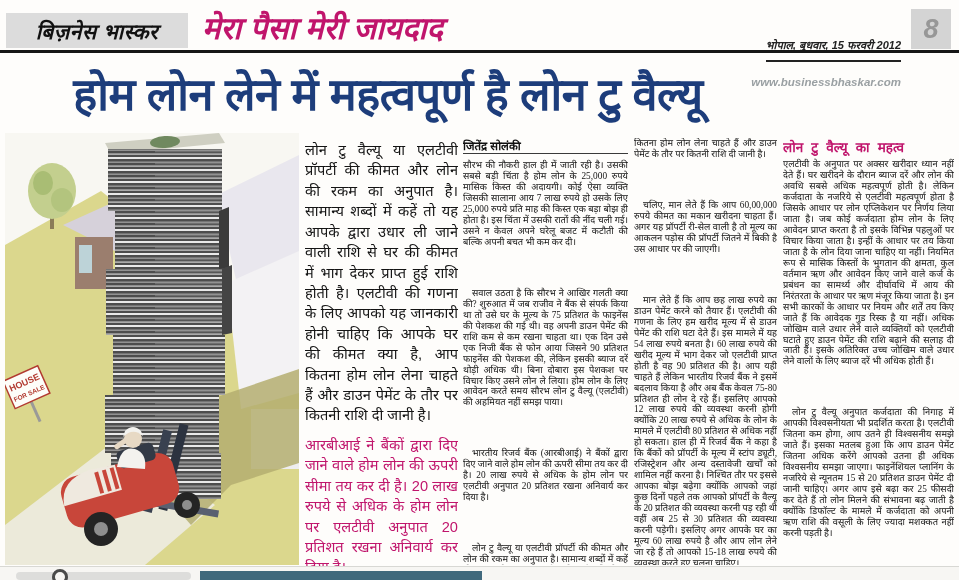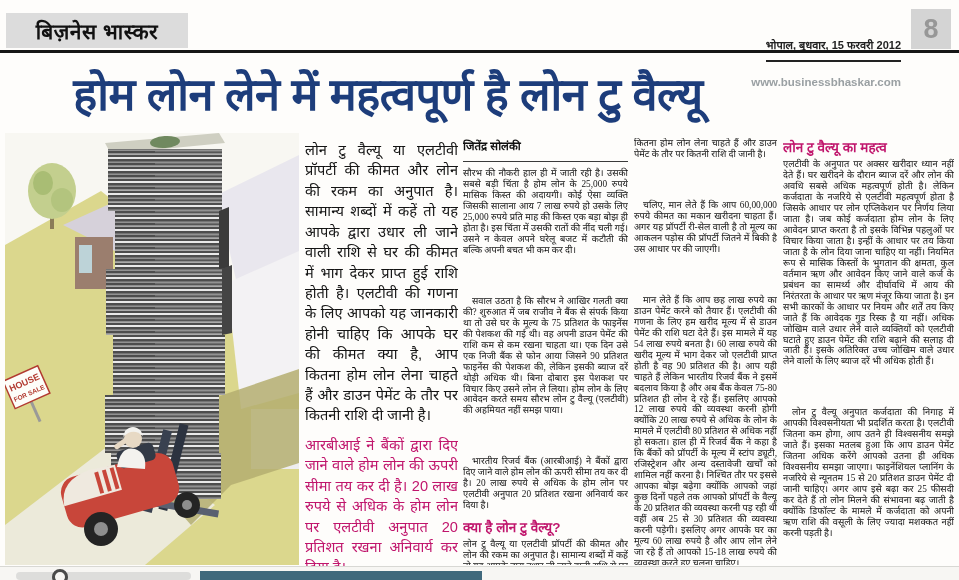--- a/index.html
+++ b/index.html
@@ -1,21 +1,21 @@
 <!DOCTYPE html>
 <html><head>
 <meta charset="utf-8">
 <style>
   * { margin:0; padding:0; box-sizing:border-box; }
   html,body { width:959px; height:580px; }
   body { font-family:"Liberation Sans","DejaVu Sans",sans-serif; background:#e9e9e9; }
   .page { position:relative; width:959px; height:580px; background:#fefdfb; overflow:hidden; }
 
   
-  .header { position:absolute; top:0; left:0; width:959px; height:53px; background:#fefdfb; }
+  .header { position:absolute; top:0; left:0; width:959px; height:53px; background:#fefdfb;font-style:italic; }
   .header-rule { position:absolute; top:50px; left:0; width:959px; height:3px; background:#161616; }
   .masthead { position:absolute; left:6px; top:13px; width:182px; height:35px; background:#dcdcdc;
               display:flex; align-items:center; justify-content:center;
               font-size:21px; font-weight:bold; color:#111; letter-spacing:.5px; }
   .section-title { position:absolute; left:202px; top:6px; font-size:31px; font-weight:600; color:#c0156c; white-space:nowrap; }
   .header-right { position:absolute; right:58px; top:13px; text-align:right; }
   .dateline { font-size:11px; font-weight:bold; color:#222; border-bottom:2px solid #222; padding-bottom:8px; display:inline-block;margin-top:24px; }
   .website { font-size:11.5px; font-weight:bold; color:#9aa0a3; margin-top:14px; }
   .page-num-box { position:absolute; right:8px; top:9px; width:40px; height:40px; background:#d4d4d4;
                   display:flex; align-items:center; justify-content:center;
@@ -32,40 +32,41 @@
   .body-text p + p { text-indent:9px;margin-top:40px; }
 
   .figure { position:absolute; left:5px; top:133px; width:294px; height:432px; overflow:hidden; }
 
   .lead-col { left:305px; width:153px; top:140px; }
   .lead-col p { font-size:14.6px; line-height:1.4; text-align:justify; font-weight:500; }
   .lead-p2 { color:#c0156c; margin-top:9px; }
 
   .colA { left:463px; width:165px; }
   .byline { font-size:11.5px; font-weight:bold; color:#111; border-bottom:1.5px solid #3a3a3a;
-            padding-bottom:8px; margin-bottom:6px; }
-  .subhead { font-size:13.5px; font-weight:bold; color:#c0156c; margin:7px 0 3px 0; }
+            padding-bottom:0; margin-bottom:6px; }
+  .subhead { font-size:13.5px; font-weight:bold; color:#c0156c; margin:7px 0 3px 0;font-family:Liberation Mono, monospace; }
 
   .colB { left:634px; width:143px; }
   .colC { left:783px; width:171px; }
 
   
   .bottom-strip { position:absolute; top:566px; left:0; width:959px; height:14px; background:#f7f6f3; border-top:1px solid #d8d8d4; overflow:hidden; }
   .strip-bar-light { position:absolute; left:16px; top:5px; width:175px; height:8px; background:#dddddb; border-radius:4px; }
   .strip-circle { position:absolute; left:52px; top:2px; width:16px; height:16px; border-radius:50%;
                   background:#f7f6f3; border:3px solid #4a4a4a; }
   .strip-bar-teal { position:absolute; left:200px; top:4px; width:282px; height:10px; background:#40697c; }
 </style>
 </head>
 <body>
 
 <div class="page">
 
   <div class="header">
     <div class="masthead">बिज़नेस भास्कर</div>
+    <div class="section-title">मेरा पैसा मेरी जायदाद</div>
     <div class="header-right">
       <div class="dateline">भोपाल, बुधवार, 15 फरवरी 2012</div>
       <div class="website">www.businessbhaskar.com</div>
     </div>
     <div class="page-num-box">8</div>
     <div class="header-rule"></div>
   </div>
 
   <div class="headline">होम लोन लेने में महत्वपूर्ण है लोन टु वैल्यू</div>
 
@@ -157,21 +158,20 @@
   <div class="col lead-col">
     <p>लोन टु वैल्यू या एलटीवी प्रॉपर्टी की कीमत और लोन की रकम का अनुपात है। सामान्य शब्दों में कहें तो यह आपके द्वारा उधार ली जाने वाली राशि से घर की कीमत में भाग देकर प्राप्त हुई राशि होती है। एलटीवी की गणना के लिए आपको यह जानकारी होनी चाहिए कि आपके घर की कीमत क्या है, आप कितना होम लोन लेना चाहते हैं और डाउन पेमेंट के तौर पर कितनी राशि दी जानी है।</p>
     <p class="lead-p2">आरबीआई ने बैंकों द्वारा दिए जाने वाले होम लोन की ऊपरी सीमा तय कर दी है। 20 लाख रुपये से अधिक के होम लोन पर एलटीवी अनुपात 20 प्रतिशत रखना अनिवार्य कर दिया है।</p>
   </div>
 
   <div class="col colA body-text">
     <div class="byline">जितेंद्र सोलंकी</div>
     <p>सौरभ की नौकरी हाल ही में जाती रही है। उसकी सबसे बड़ी चिंता है होम लोन के 25,000 रुपये मासिक किस्त की अदायगी। कोई ऐसा व्यक्ति जिसकी सालाना आय 7 लाख रुपये हो उसके लिए 25,000 रुपये प्रति माह की किस्त एक बड़ा बोझ ही होता है। इस चिंता में उसकी रातों की नींद चली गई। उसने न केवल अपने घरेलू बजट में कटौती की बल्कि अपनी बचत भी कम कर दी।</p>
     <p>सवाल उठता है कि सौरभ ने आखिर गलती क्या की? शुरुआत में जब राजीव ने बैंक से संपर्क किया था तो उसे घर के मूल्य के 75 प्रतिशत के फाइनेंस की पेशकश की गई थी। वह अपनी डाउन पेमेंट की राशि कम से कम रखना चाहता था। एक दिन उसे एक निजी बैंक से फोन आया जिसने 90 प्रतिशत फाइनेंस की पेशकश की, लेकिन इसकी ब्याज दरें थोड़ी अधिक थी। बिना दोबारा इस पेशकश पर विचार किए उसने लोन ले लिया। होम लोन के लिए आवेदन करते समय सौरभ लोन टु वैल्यू (एलटीवी) की अहमियत नहीं समझ पाया।</p>
     <p>भारतीय रिजर्व बैंक (आरबीआई) ने बैंकों द्वारा दिए जाने वाले होम लोन की ऊपरी सीमा तय कर दी है। 20 लाख रुपये से अधिक के होम लोन पर एलटीवी अनुपात 20 प्रतिशत रखना अनिवार्य कर दिया है।</p>
-    <div class="subhead">क्या है लोन टु वैल्यू?</div>
     <p>लोन टु वैल्यू या एलटीवी प्रॉपर्टी की कीमत और लोन की रकम का अनुपात है। सामान्य शब्दों में कहें तो यह आपके द्वारा उधार ली जाने वाली राशि से घर की कीमत में भाग देकर प्राप्त हुई राशि होती है। एलटीवी की गणना के लिए आपको यह जानकारी होनी चाहिए कि आपके घर की कीमत क्या है, आप</p>
   </div>
 
   <div class="col colB body-text">
     <p>कितना होम लोन लेना चाहते हैं और डाउन पेमेंट के तौर पर कितनी राशि दी जानी है।</p>
     <p>चलिए, मान लेते हैं कि आप 60,00,000 रुपये कीमत का मकान खरीदना चाहता हैं। अगर यह प्रॉपर्टी री-सेल वाली है तो मूल्य का आकलन पड़ोस की प्रॉपर्टी जितने में बिकी है उस आधार पर की जाएगी।</p>
     <p>मान लेते हैं कि आप छह लाख रुपये का डाउन पेमेंट करने को तैयार हैं। एलटीवी की गणना के लिए हम खरीद मूल्य में से डाउन पेमेंट की राशि घटा देते हैं। इस मामले में यह 54 लाख रुपये बनता है। 60 लाख रुपये की खरीद मूल्य में भाग देकर जो एलटीवी प्राप्त होती है वह 90 प्रतिशत की है। आप यही चाहते हैं लेकिन भारतीय रिजर्व बैंक ने इसमें बदलाव किया है और अब बैंक केवल 75-80 प्रतिशत ही लोन दे रहे हैं। इसलिए आपको 12 लाख रुपये की व्यवस्था करनी होगी क्योंकि 20 लाख रुपये से अधिक के लोन के मामले में एलटीवी 80 प्रतिशत से अधिक नहीं हो सकता। हाल ही में रिजर्व बैंक ने कहा है कि बैंकों को प्रॉपर्टी के मूल्य में स्टांप ड्यूटी, रजिस्ट्रेशन और अन्य दस्तावेजी खर्चों को शामिल नहीं करना है। निश्चित तौर पर इससे आपका बोझ बढ़ेगा क्योंकि आपको जहां कुछ दिनों पहले तक आपको प्रॉपर्टी के वैल्यू के 20 प्रतिशत की व्यवस्था करनी पड़ रही थी वहीं अब 25 से 30 प्रतिशत की व्यवस्था करनी पड़ेगी। इसलिए अगर आपके घर का मूल्य 60 लाख रुपये है और आप लोन लेने जा रहे हैं तो आपको 15-18 लाख रुपये की व्यवस्था करते हुए चलना चाहिए।</p>
     <p>जब आप लोन का आवेदन पत्र देते हैं तो कर्जदाता की तरफ से जवाब आता है कि उनका सर्वेयर आकर घर की कीमत का आकलन करेगा। यह प्रक्रिया प्रायः सभी कर्जदाता द्वारा अपनाई जाती है। इसलिए अगर आपके घर का बाजार मूल्य 60 लाख रुपये है लेकिन सर्वेयर उसका मूल्य 50 लाख रुपये आंकता है तो आपको 50 लाख रुपये के आधार पर लोन मिलेगा न कि 60 लाख रुपये के आधार पर। इस प्रकार घर की कीमत बाजार मूल्य या सर्वेयर द्वारा आंकी गई मूल्य में से जो भी कम हो, होगी।</p>
   </div>
 

